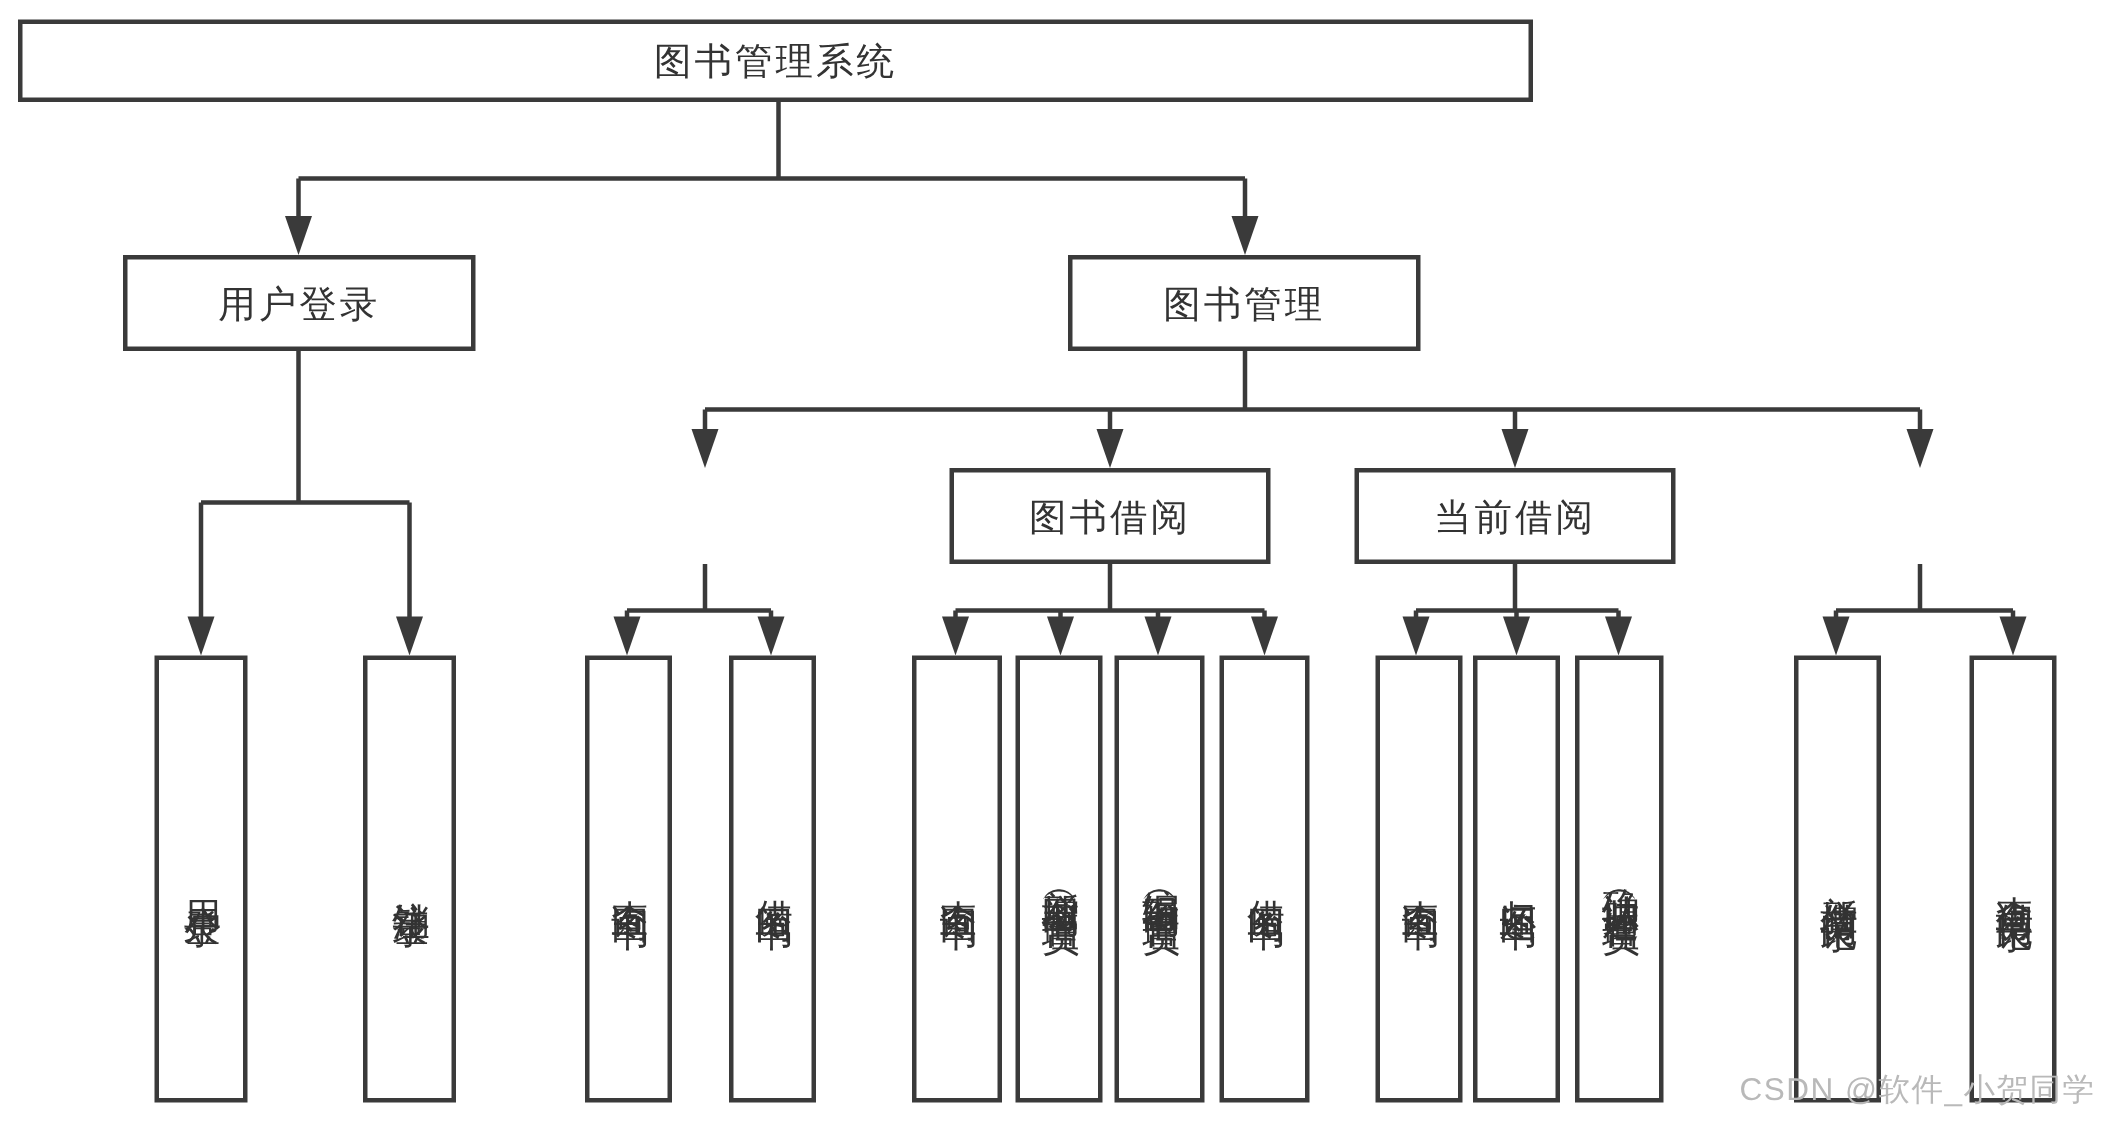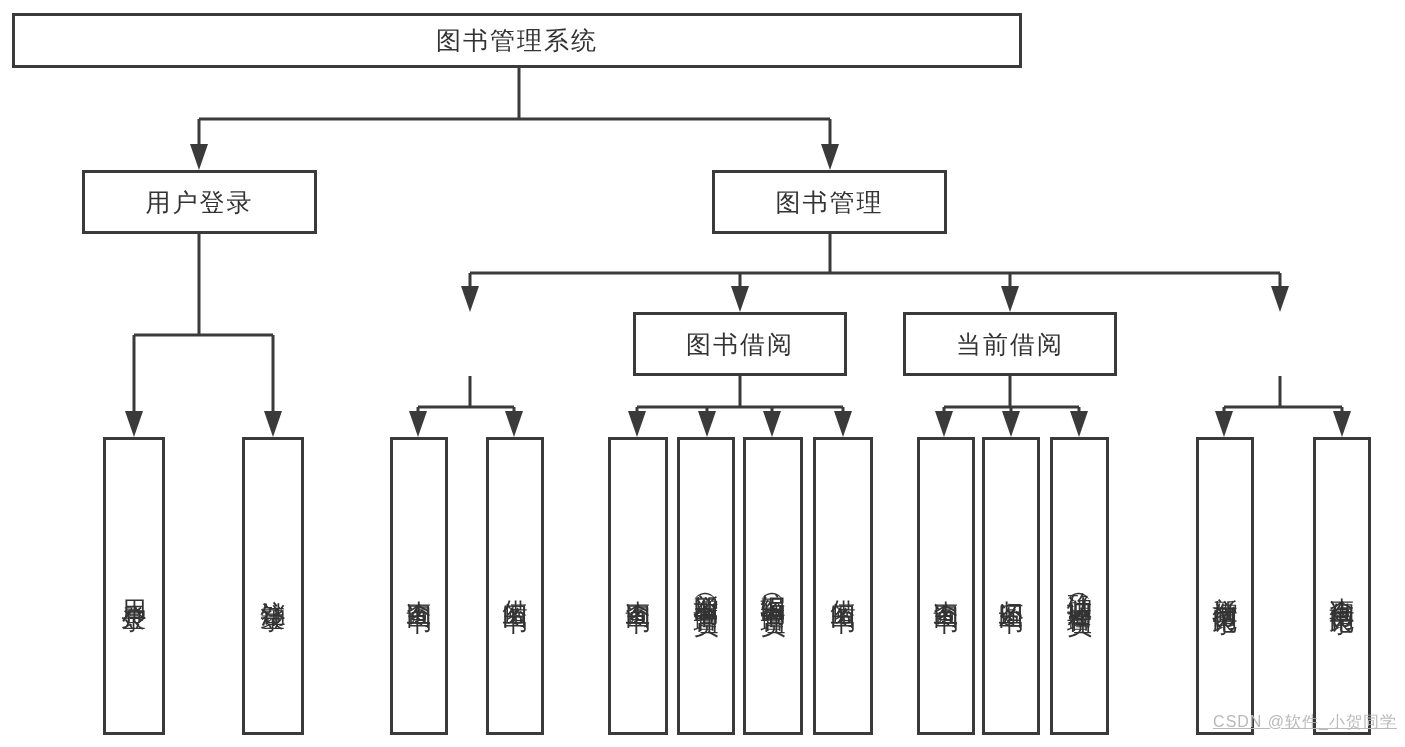--- a/index.html
+++ b/index.html
@@ -38,25 +38,24 @@
   }
   .leaf .label{
     writing-mode:vertical-rl;
     text-orientation:mixed;
     letter-spacing:3px;
     line-height:1;
   }
   .watermark{
     position:absolute;
     top:712px;right:8px;
-    font-size:16px;
+    font-size:21px;
     color:var(--wm);
     letter-spacing:1px;
     white-space:nowrap;
-    text-decoration:underline;
   }
 </style>
 </head>
 <body>
 
 <div class="canvas">
 
   <svg class="connectors" viewBox="0 0 1405 747" xmlns="http://www.w3.org/2000/svg">
 
     <path d="M519 68 L519 119 M199 119 L830 119 M199 119 L199 163 M830 119 L830 163"></path>

